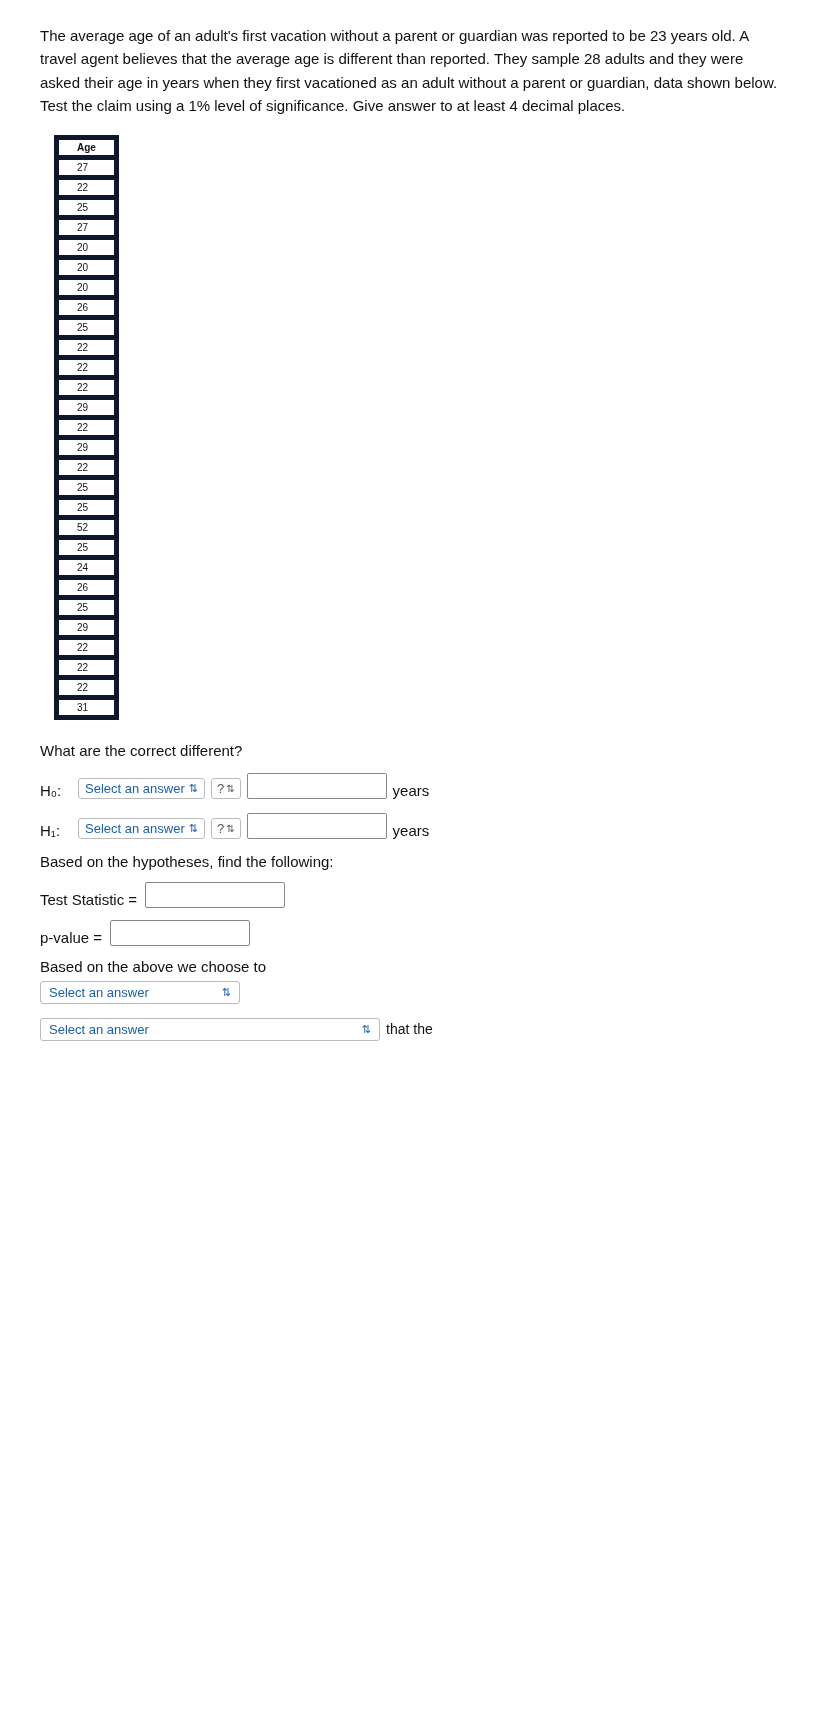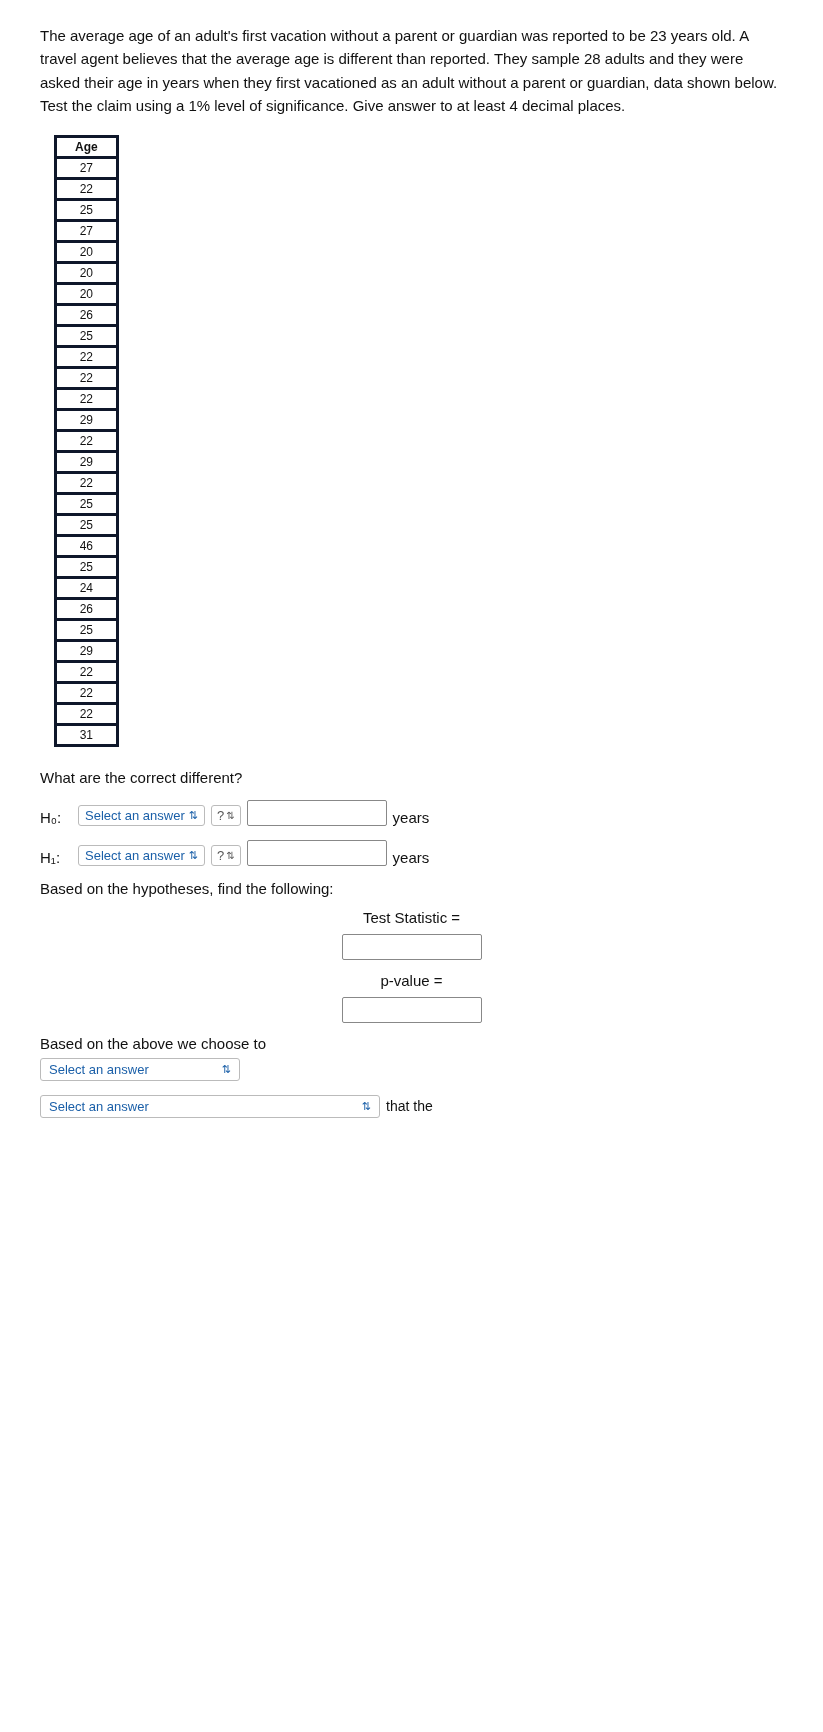--- a/index.html
+++ b/index.html
@@ -15,24 +15,24 @@
     .intro-text {
       line-height: 1.55;
       margin-bottom: 18px;
     }
     .age-table {
       border-collapse: collapse;
       margin-bottom: 22px;
       margin-left: 14px;
     }
     .age-table th, .age-table td {
-      border: 3px solid #0f172a;
+      border: 5px solid #0f172a;
       padding: 2px 18px;
-      text-align: center;
-      font-size: 12px;
+      text-align: left;
+      font-size: 10px;
     }
     .age-table th {
       font-weight: bold;
       background: #fff;
     }
     .section-label {
       font-size: 15px;
       margin-bottom: 14px;
       font-weight: normal;
     }
@@ -83,24 +83,23 @@
       height: 26px;
     }
     .years-label {
       font-size: 15px;
     }
     .find-section {
       margin-bottom: 12px;
     }
     .stat-row {
       display: flex;
-      align-items: center;
+      align-items: flex-end;
       margin-bottom: 12px;
       gap: 8px;
-      flex-direction: column;
     }
     .stat-label {
       font-size: 15px;
     }
     .wide-select {
       display: inline-flex;
       align-items: center;
       border: 1px solid #bbb;
       border-radius: 3px;
       padding: 3px 8px;
@@ -201,21 +200,21 @@
       <tr>
         <td>22</td>
       </tr>
       <tr>
         <td>25</td>
       </tr>
       <tr>
         <td>25</td>
       </tr>
       <tr>
-        <td>46</td>
+        <td>52</td>
       </tr>
       <tr>
         <td>25</td>
       </tr>
       <tr>
         <td>24</td>
       </tr>
       <tr>
         <td>26</td>
       </tr>

